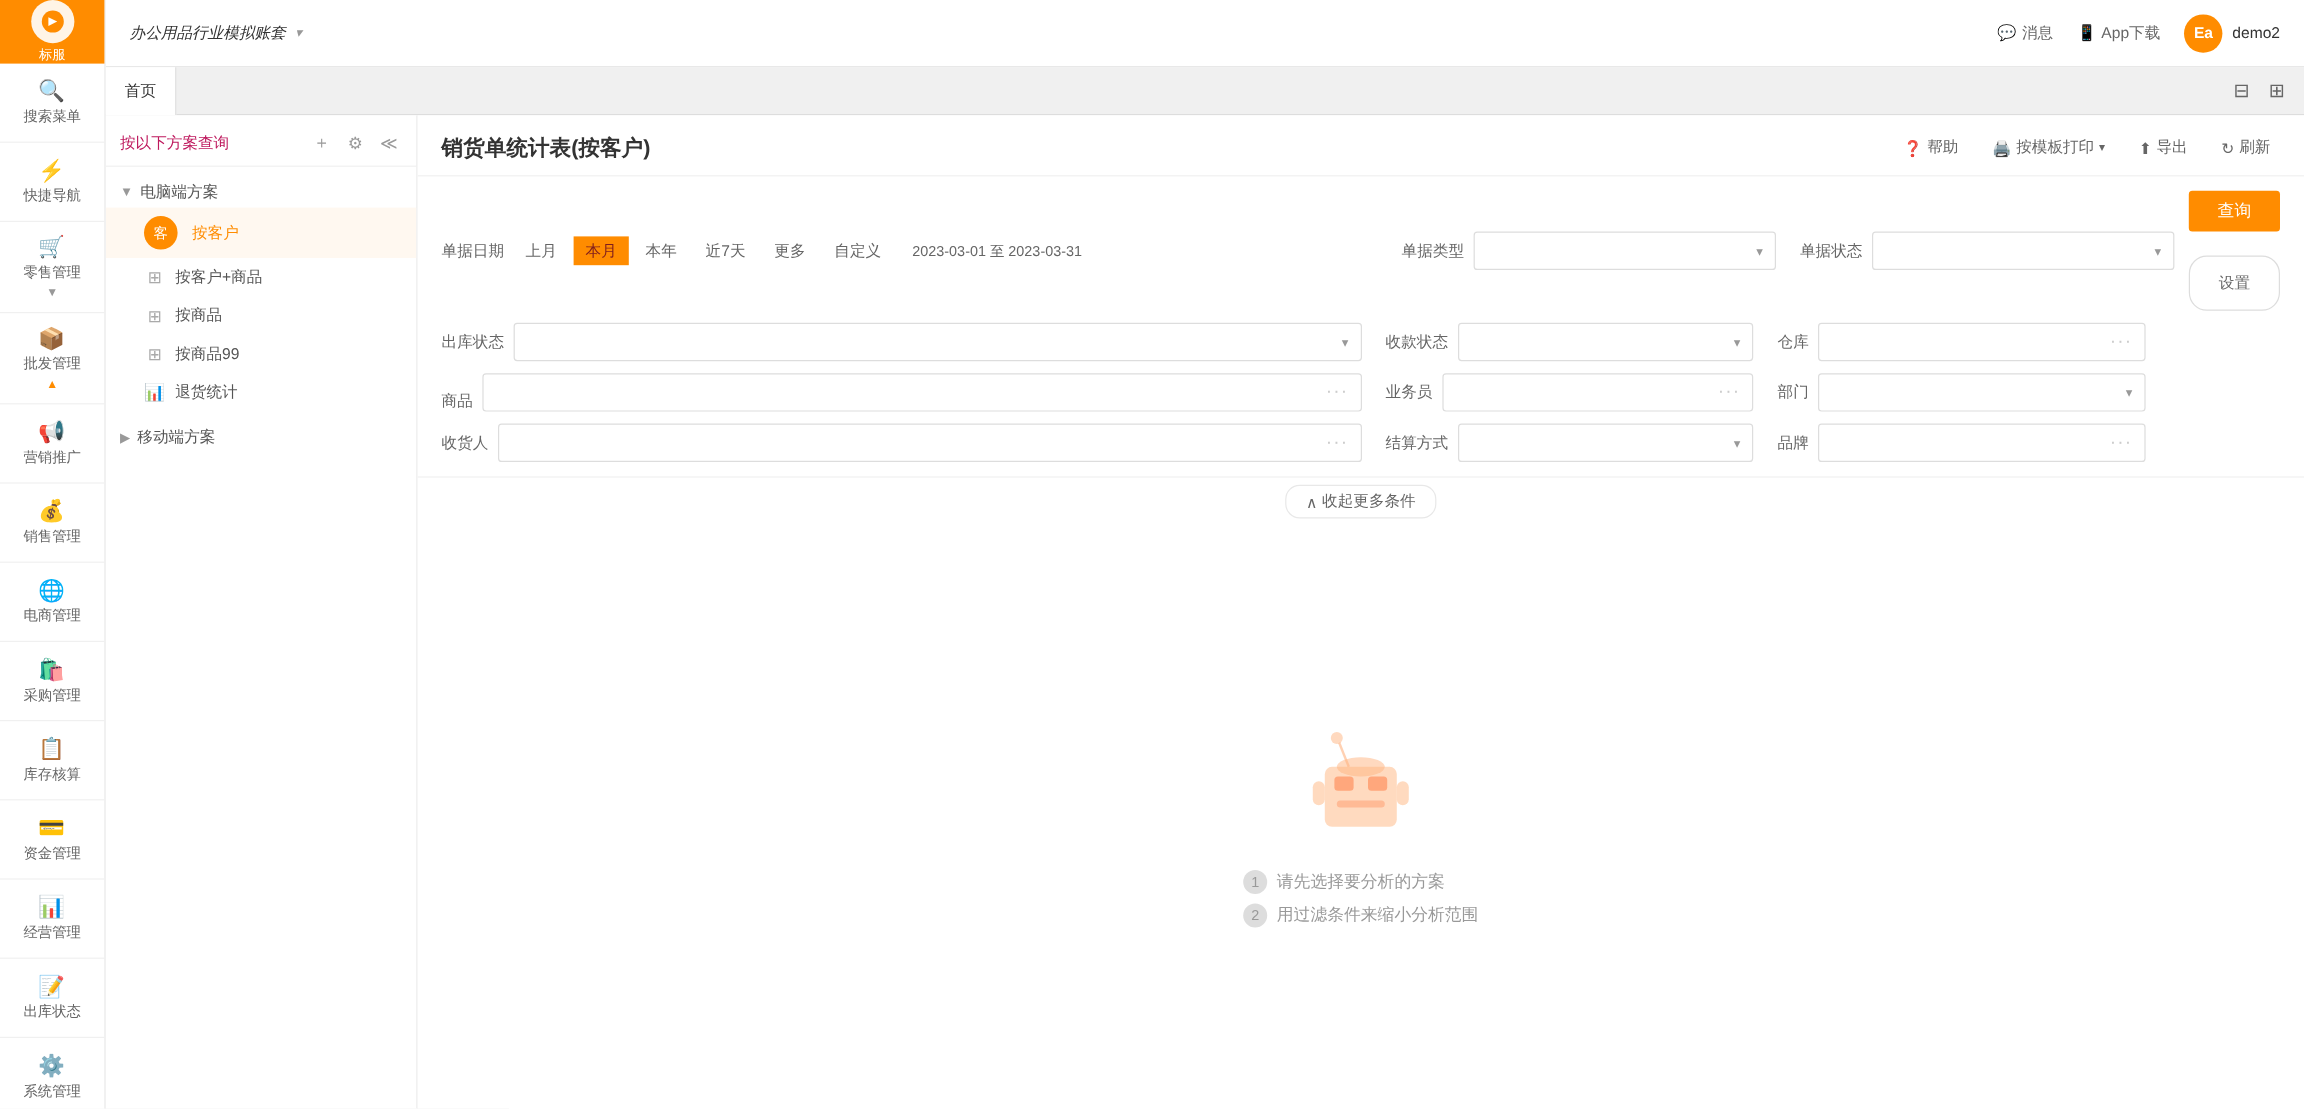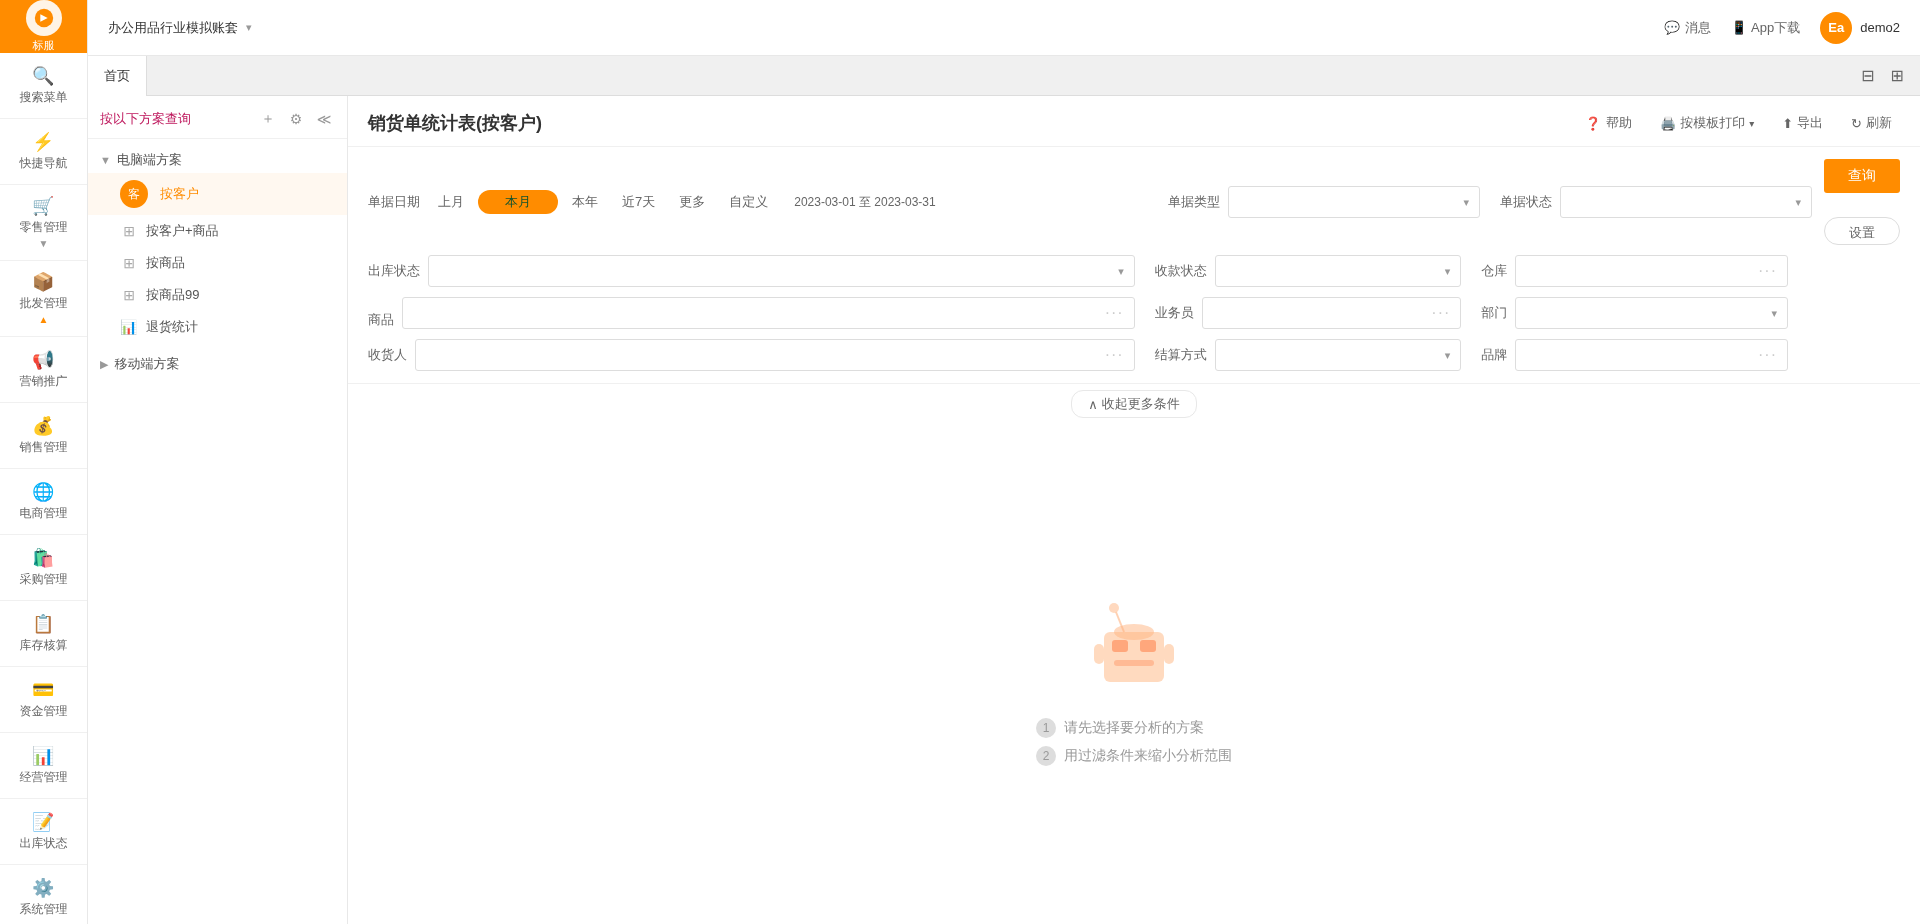--- a/index.html
+++ b/index.html
@@ -11,21 +11,21 @@
     .sidebar-logo .logo-icon { width: 36px; height: 36px; background: rgba(255,255,255,0.9); border-radius: 50%; display: flex; align-items: center; justify-content: center; }
     .sidebar-logo .logo-icon svg { width: 22px; height: 22px; }
     .sidebar-nav-item { padding: 12px 4px; text-align: center; cursor: pointer; color: #666; font-size: 12px; border-bottom: 1px solid #f0f0f0; }
     .sidebar-nav-item .nav-icon { font-size: 18px; margin-bottom: 2px; }
 
     
     .main-area { flex: 1; display: flex; flex-direction: column; overflow: hidden; }
 
     
     .top-header { height: 56px; background: #fff; display: flex; align-items: center; justify-content: space-between; padding: 0 20px; border-bottom: 1px solid #e8e8e8; flex-shrink: 0; }
-    .top-header-left { display: flex; align-items: center; gap: 8px; color: #666; font-size: 13px; }
+    .top-header-left { display: flex; align-items: center; gap: 8px; color: #666; font-size: 13px; font-style: italic; }
     .top-header-left .breadcrumb-text { color: #333; }
     .top-header-left .dropdown-arrow { color: #999; font-size: 11px; }
     .top-header-right { display: flex; align-items: center; gap: 20px; }
     .header-btn { display: flex; align-items: center; gap: 4px; color: #666; cursor: pointer; font-size: 13px; }
     .user-avatar { width: 32px; height: 32px; border-radius: 50%; background: #ff8c00; display: flex; align-items: center; justify-content: center; color: white; font-size: 13px; font-weight: bold; overflow: hidden; }
     .user-name { color: #333; cursor: pointer; }
 
     
     .tab-bar { height: 40px; background: #f0f0f0; display: flex; align-items: center; flex-shrink: 0; border-bottom: 1px solid #ddd; }
     .tab-item { height: 40px; display: flex; align-items: center; padding: 0 16px; cursor: pointer; font-size: 13px; color: #666; border-right: 1px solid #ddd; background: #f0f0f0; gap: 8px; }
@@ -68,25 +68,25 @@
     .filter-row:last-child { margin-bottom: 0; }
     .filter-item { display: flex; align-items: center; flex: 1; min-width: 0; }
     .filter-label { color: #666; font-size: 13px; white-space: nowrap; margin-right: 8px; flex-shrink: 0; }
     .filter-control { flex: 1; display: flex; align-items: center; border: 1px solid #ddd; border-radius: 3px; padding: 5px 10px; background: #fff; cursor: pointer; justify-content: space-between; min-height: 32px; }
     .filter-control .control-value { color: #333; font-size: 13px; }
     .filter-control .control-arrow { color: #999; font-size: 11px; }
     .filter-control .control-dots { color: #ccc; font-size: 16px; letter-spacing: 1px; }
     .filter-spacer { width: 20px; flex-shrink: 0; }
     .date-tabs { display: flex; align-items: center; gap: 4px; }
     .date-tab { padding: 4px 10px; font-size: 13px; color: #666; cursor: pointer; border-radius: 3px; }
-    .date-tab.active { background: #ff8c00; color: #14532d; border-radius: 12px; padding: 3px 27px; }
+    .date-tab.active { background: #ff8c00; color: #7f1d1d; border-radius: 0; padding: 3px 10px; }
     .date-range { color: #666; font-size: 12px; margin-left: 12px; }
     .query-btn { background: #ff8c00; color: white; border: none; padding: 7px 24px; border-radius: 3px; cursor: pointer; font-size: 14px; height: 34px; }
-    .settings-btn { background: white; color: #666; border: 1px solid #ddd; padding: 6px 16px; border-radius: 15px; cursor: pointer; font-size: 13px; height: 28px; margin-top: 20px; }
-    .btn-col { display: flex; flex-direction: column; gap: 4px; margin-left: 12px; justify-content: flex-end; }
+    .settings-btn { background: white; color: #666; border: 1px solid #ddd; padding: 6px 16px; border-radius: 15px; cursor: pointer; font-size: 13px; height: 46px; margin-top: 4px; }
+    .btn-col { display: flex; flex-direction: column; gap: 16px; margin-left: 12px; justify-content: flex-end; }
 
     
     .collapse-row { display: flex; justify-content: center; padding: 6px 0; }
     .collapse-btn { display: flex; align-items: center; gap: 4px; color: #666; cursor: pointer; font-size: 13px; padding: 4px 16px; border: 1px solid #e8e8e8; border-radius: 12px; background: #fff; }
 
     
     .empty-state { flex: 1; display: flex; flex-direction: column; align-items: center; justify-content: center; gap: 16px; }
     .empty-icon { width: 120px; height: 120px; display: flex; align-items: center; justify-content: center; }
     .empty-tips { display: flex; flex-direction: column; gap: 8px; }
     .empty-tip { display: flex; align-items: center; gap: 8px; color: #999; font-size: 14px; }

